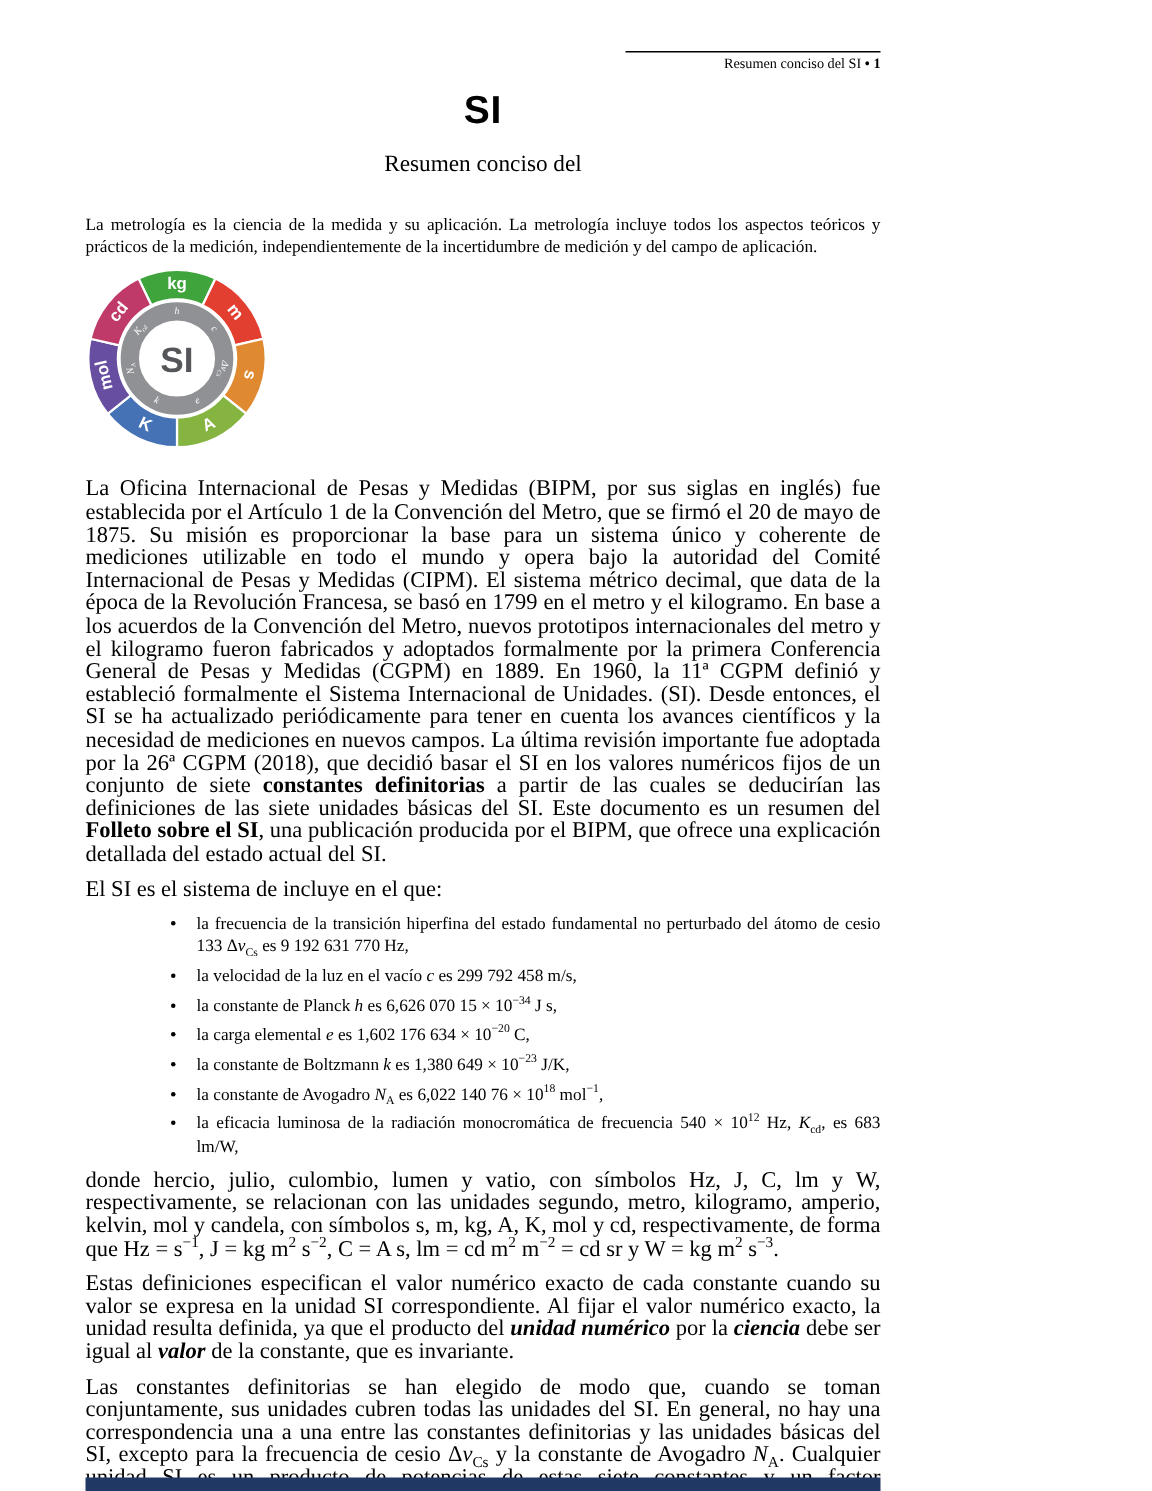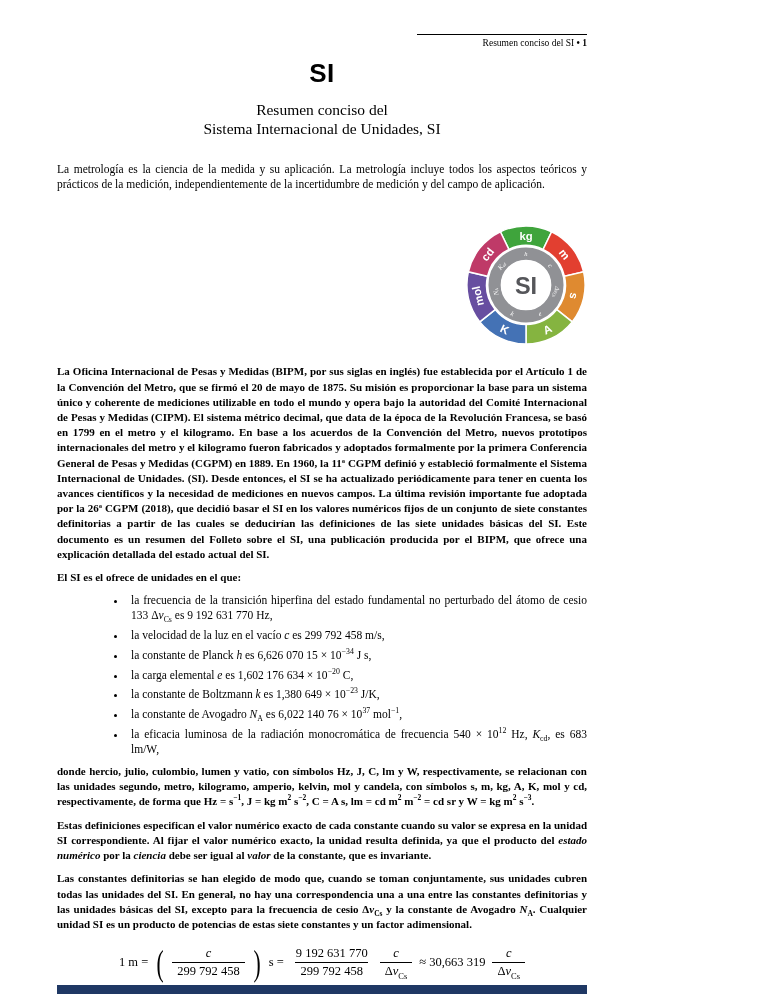--- a/index.html
+++ b/index.html
@@ -40,27 +40,26 @@
     font-size:15.5px;
     font-weight:normal;
     line-height:19px;
   }
   p.intro {
     margin-top:24px;
     font-size:11.5px;
     line-height:15.2px;
     text-align:justify;
   }
-  .logo-wrap { text-align:right; margin-top:32px; margin-bottom:14px; }
+  .logo-wrap { text-align:left; margin-top:5px; margin-bottom:14px; }
   p.body {
-    font-size:11px;
+    font-size:15px;
     line-height:15.2px;
     text-align:justify;
     margin-bottom:8px;
-    font-weight:bold;
   }
   ul.defs {
     margin:0 0 7px 0;
     padding-left:70px;
     list-style:disc outside;
   }
   ul.defs li {
     font-size:11.5px;
     line-height:15.2px;
     text-align:justify;
@@ -102,21 +101,20 @@
       <span>Resumen conciso del SI</span>
       <b>•</b>
       <b>1</b>
     </div>
   </header>
 
   <h1 class="doc-title">SI</h1>
 
   <h2 class="doc-subtitle">
     <span>Resumen conciso del</span><br>
-    <span>Sistema Internacional de Unidades, SI</span>
   </h2>
 
   <p class="intro">La metrología es la ciencia de la medida y su aplicación. La metrología incluye todos los aspectos teóricos y prácticos de la medición, independientemente de la incertidumbre de medición y del campo de aplicación.</p>
 
   <div class="logo-wrap">
     <svg id="si-wheel" width="122" height="122" viewBox="0 0 130 130">
         <path d="M37.66532443559382 8.23896132214761 A63 63 0 0 1 92.33467556440618 8.238961322147603 L83.22311704293745 27.159307548098397 A42 42 0 0 0 46.77688295706254 27.159307548098404 Z" fill="#3fa43c" stroke="#fff" stroke-width="1.6"></path>
         <path d="M92.33467556440618 8.238961322147603 A63 63 0 0 1 126.42045846745489 50.981181160752186 L105.94697231163659 55.65412077383479 A42 42 0 0 0 83.22311704293745 27.159307548098397 Z" fill="#e23f30" stroke="#fff" stroke-width="1.6"></path>
         <path d="M126.42045846745489 50.981181160752186 A63 63 0 0 1 114.25538339548586 104.27985751710023 L97.83692226365724 91.18657167806681 A42 42 0 0 0 105.94697231163659 55.65412077383479 Z" fill="#df8a30" stroke="#fff" stroke-width="1.6"></path>
         <path d="M114.2553833954859 104.2798575171002 A63 63 0 0 1 65 128 L65 107 A42 42 0 0 0 97.83692226365726 91.1865716780668 Z" fill="#85b440" stroke="#fff" stroke-width="1.6"></path>
@@ -138,34 +136,34 @@
         <text x="13.816284610454261" y="76.68234903270651" transform="rotate(257.14285714285717 13.816284610454261 76.68234903270651)" text-anchor="middle" dominant-baseline="central" fill="#fff" font-family="Liberation Sans, sans-serif" font-size="12" font-weight="bold">mol</text>
         <text x="32.33991494190891" y="72.45445128753653" transform="rotate(257.14285714285717 32.33991494190891 72.45445128753653)" text-anchor="middle" dominant-baseline="central" fill="#fff" font-family="Liberation Serif, serif" font-style="italic" font-size="7">N<tspan font-size="4.5" dy="1.5">A</tspan></text>
         <text x="23.953847170428432" y="32.266785402416495" transform="rotate(308.57142857142856 23.953847170428432 32.266785402416495)" text-anchor="middle" dominant-baseline="central" fill="#fff" font-family="Liberation Sans, sans-serif" font-size="12" font-weight="bold">cd</text>
         <text x="38.808645337320996" y="44.11309163773243" transform="rotate(308.57142857142856 38.808645337320996 44.11309163773243)" text-anchor="middle" dominant-baseline="central" fill="#fff" font-family="Liberation Serif, serif" font-style="italic" font-size="7">K<tspan font-size="4.5" dy="1.5">cd</tspan></text>
         <text x="65" y="66" text-anchor="middle" dominant-baseline="central" fill="#55565a" font-family="Liberation Sans, sans-serif" font-size="25" font-weight="bold">SI</text>
       </svg>
   </div>
 
   <p class="body">La Oficina Internacional de Pesas y Medidas (BIPM, por sus siglas en inglés) fue establecida por el Artículo 1 de la Convención del Metro, que se firmó el 20 de mayo de 1875. Su misión es proporcionar la base para un sistema único y coherente de mediciones utilizable en todo el mundo y opera bajo la autoridad del Comité Internacional de Pesas y Medidas (CIPM). El sistema métrico decimal, que data de la época de la Revolución Francesa, se basó en 1799 en el metro y el kilogramo. En base a los acuerdos de la Convención del Metro, nuevos prototipos internacionales del metro y el kilogramo fueron fabricados y adoptados formalmente por la primera Conferencia General de Pesas y Medidas (CGPM) en 1889. En 1960, la 11ª CGPM definió y estableció formalmente el Sistema Internacional de Unidades. (SI). Desde entonces, el SI se ha actualizado periódicamente para tener en cuenta los avances científicos y la necesidad de mediciones en nuevos campos. La última revisión importante fue adoptada por la 26ª CGPM (2018), que decidió basar el SI en los valores numéricos fijos de un conjunto de siete <b>constantes definitorias</b> a partir de las cuales se deducirían las definiciones de las siete unidades básicas del SI. Este documento es un resumen del <b>Folleto sobre el SI</b>, una publicación producida por el BIPM, que ofrece una explicación detallada del estado actual del SI.</p>
 
-  <p class="body">El SI es el ofrece de unidades en el que:</p>
+  <p class="body">El SI es el sistema de incluye en el que:</p>
 
   <ul class="defs">
     <li>la frecuencia de la transición hiperfina del estado fundamental no perturbado del átomo de cesio 133 Δ<i>ν</i><sub>Cs</sub> es 9 192 631 770 Hz,</li>
     <li>la velocidad de la luz en el vacío <i>c</i> es 299 792 458 m/s,</li>
     <li>la constante de Planck <i>h</i> es 6,626 070 15 × 10<sup>−34</sup> J s,</li>
     <li>la carga elemental <i>e</i> es 1,602 176 634 × 10<sup>−20</sup> C,</li>
     <li>la constante de Boltzmann <i>k</i> es 1,380 649 × 10<sup>−23</sup> J/K,</li>
-    <li>la constante de Avogadro <i>N</i><sub>A</sub> es 6,022 140 76 × 10<sup>37</sup> mol<sup>−1</sup>,</li>
+    <li>la constante de Avogadro <i>N</i><sub>A</sub> es 6,022 140 76 × 10<sup>18</sup> mol<sup>−1</sup>,</li>
     <li>la eficacia luminosa de la radiación monocromática de frecuencia 540 × 10<sup>12</sup> Hz, <i>K</i><sub>cd</sub>, es 683 lm/W,</li>
   </ul>
 
   <p class="body">donde hercio, julio, culombio, lumen y vatio, con símbolos Hz, J, C, lm y W, respectivamente, se relacionan con las unidades segundo, metro, kilogramo, amperio, kelvin, mol y candela, con símbolos s, m, kg, A, K, mol y cd, respectivamente, de forma que Hz = s<sup>−1</sup>, J = kg m<sup>2</sup> s<sup>−2</sup>, C = A s, lm = cd m<sup>2</sup> m<sup>−2</sup> = cd sr y W = kg m<sup>2</sup> s<sup>−3</sup>.</p>
-  <p class="body">Estas definiciones especifican el valor numérico exacto de cada constante cuando su valor se expresa en la unidad SI correspondiente. Al fijar el valor numérico exacto, la unidad resulta definida, ya que el producto del <b><i>estado numérico</i></b> por la <b><i>ciencia</i></b> debe ser igual al <b><i>valor</i></b> de la constante, que es invariante.</p>
+  <p class="body">Estas definiciones especifican el valor numérico exacto de cada constante cuando su valor se expresa en la unidad SI correspondiente. Al fijar el valor numérico exacto, la unidad resulta definida, ya que el producto del <b><i>unidad numérico</i></b> por la <b><i>ciencia</i></b> debe ser igual al <b><i>valor</i></b> de la constante, que es invariante.</p>
   <p class="body">Las constantes definitorias se han elegido de modo que, cuando se toman conjuntamente, sus unidades cubren todas las unidades del SI. En general, no hay una correspondencia una a una entre las constantes definitorias y las unidades básicas del SI, excepto para la frecuencia de cesio Δ<i>ν</i><sub>Cs</sub> y la constante de Avogadro <i>N</i><sub>A</sub>. Cualquier unidad SI es un producto de potencias de estas siete constantes y un factor adimensional.</p>
 
   <div class="formula">
     <span>1 m =</span>
     <span class="paren">(</span>
     <span class="frac">
       <span class="num"><i>c</i></span>
       <span class="den">299 792 458</span>
     </span>
     <span class="paren">)</span>

